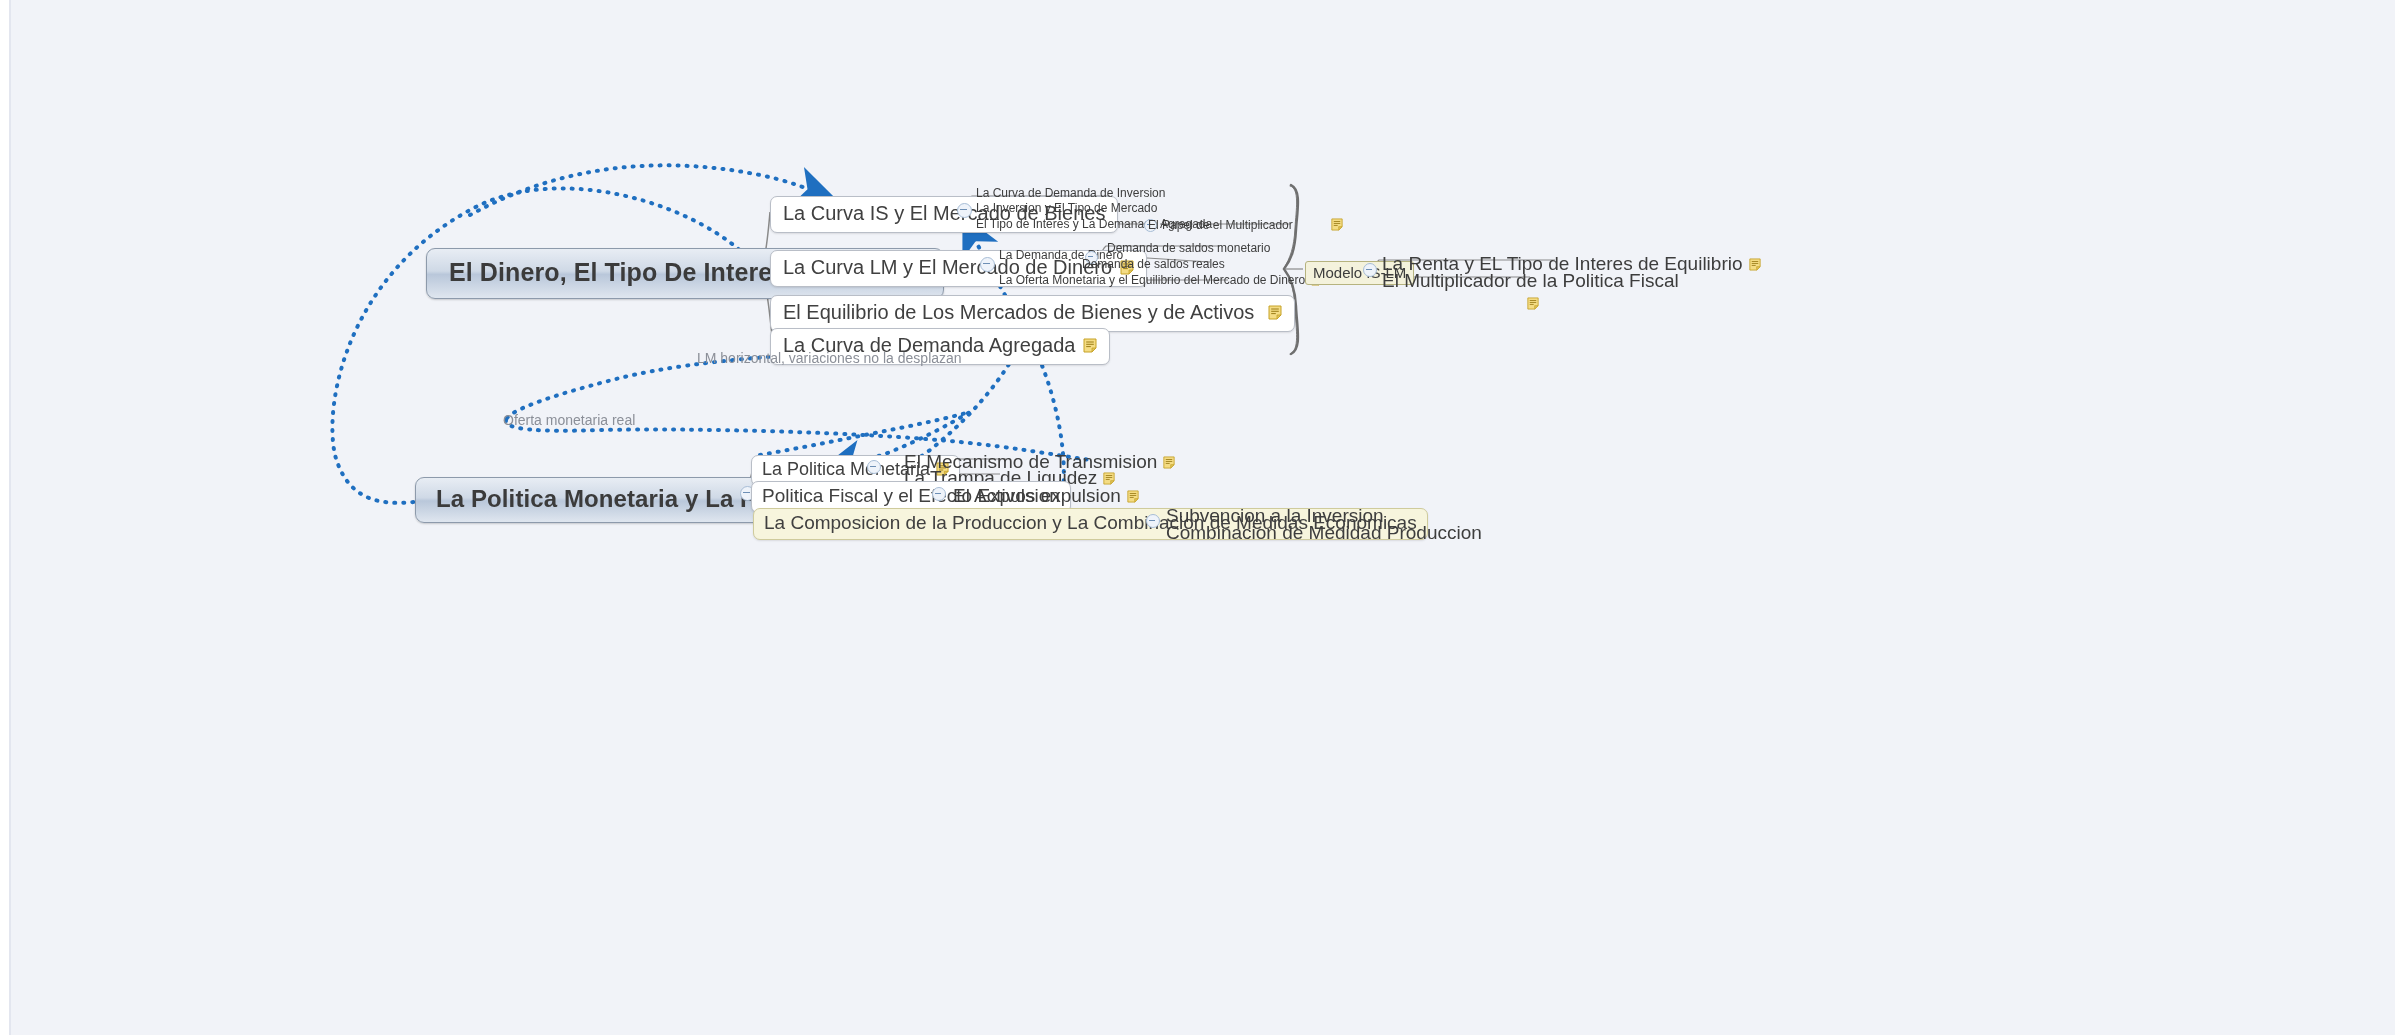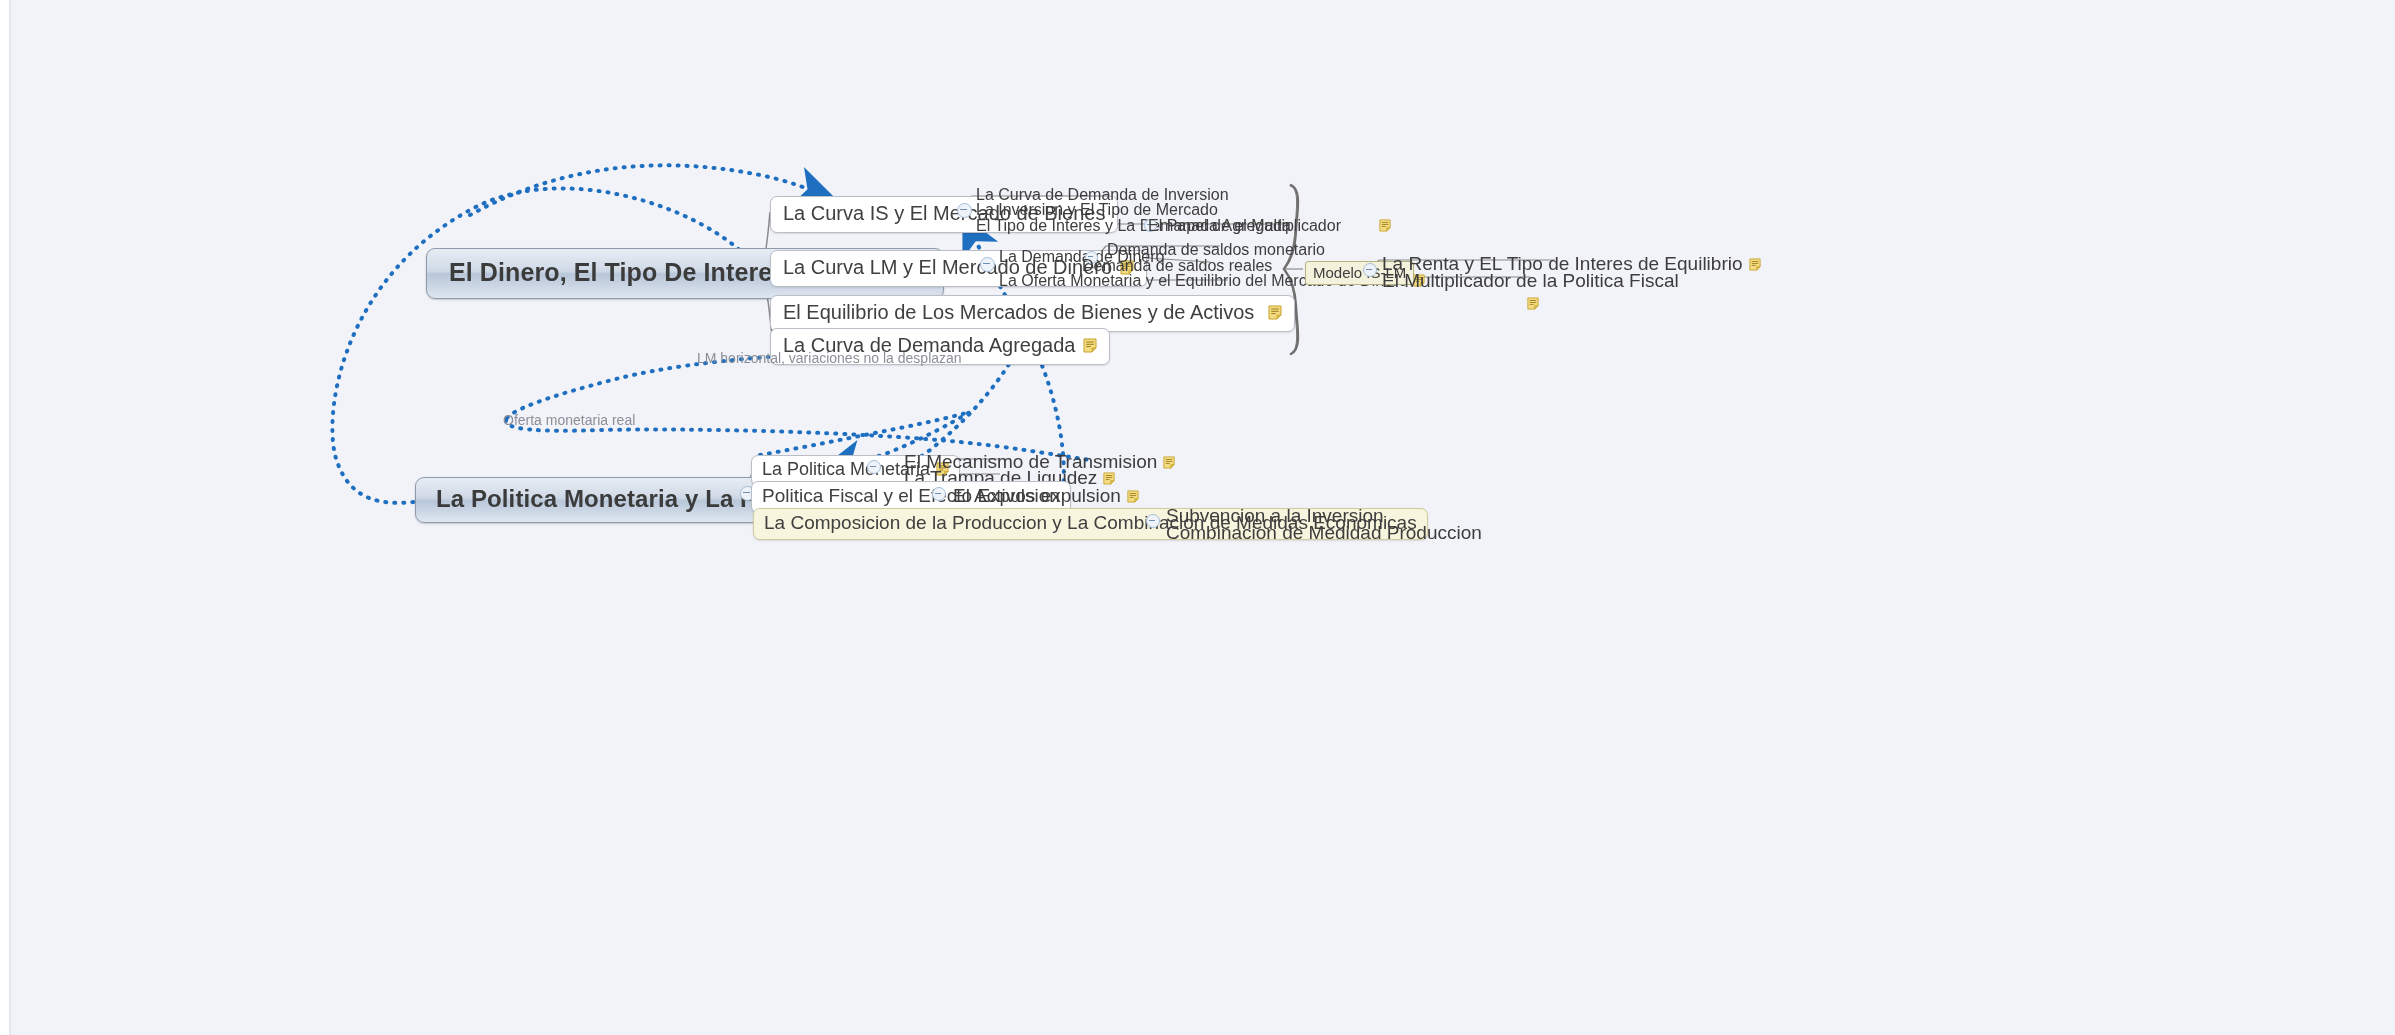--- a/index.html
+++ b/index.html
@@ -40,21 +40,21 @@
     color:#404040;
     font-size:20px;
     padding:5px 12px 7px 12px;
   }
   .lvl1.cream{background:#f7f5dd;border-color:#cfcb9c;}
 
   
   .plain{
     color:#3d3d3d;
     background:transparent;
-    font-size:16px;
+    font-size:12px;
     padding:1px 6px 2px 6px;
   }
   .plain.sm{font-size:19px;}
 
   .cream-small{
     border:1px solid #b6b37f;
     border-radius:3px;
     background:#f4f2dc;
     color:#3d3d3d;
     font-size:15px;

